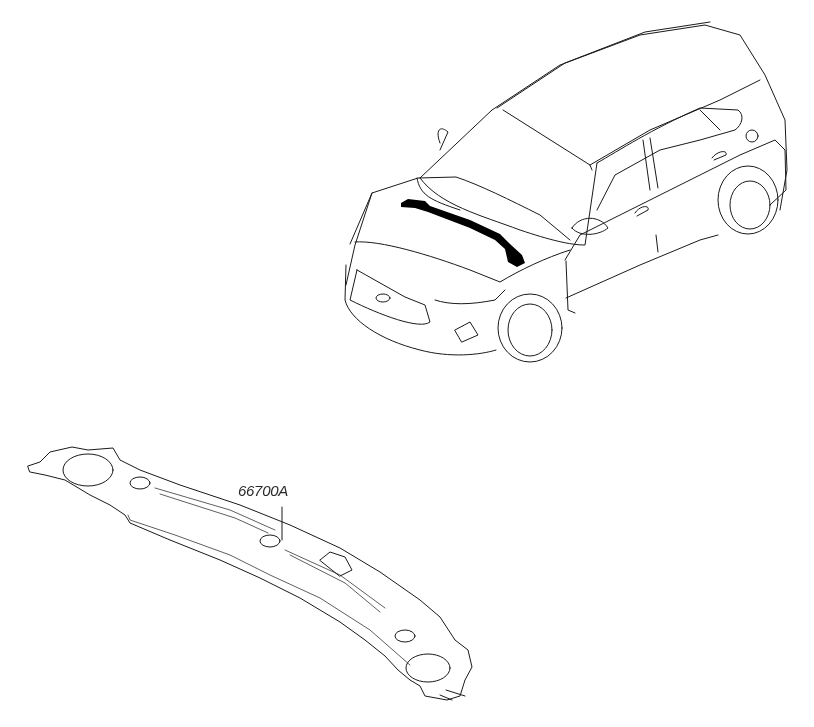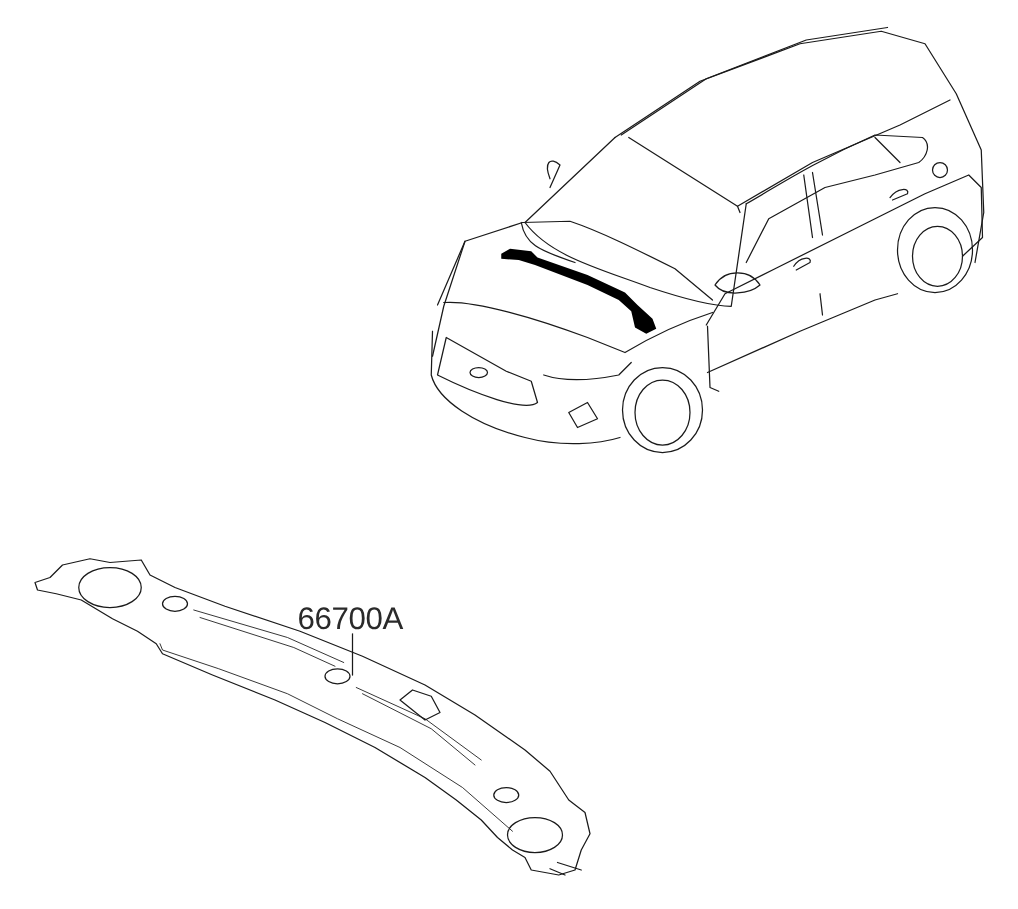--- a/index.html
+++ b/index.html
@@ -3,22 +3,22 @@
 <meta charset="utf-8">
 <style>
   html, body { margin: 0; padding: 0; background: #ffffff; }
   body { width: 814px; height: 727px; position: relative; overflow: hidden; }
   .canvas { position: absolute; left: 0; top: 0; width: 814px; height: 727px; }
   svg { position: absolute; left: 0; top: 0; }
   .ln { fill: none; stroke: #1a1a1a; stroke-width: 1; stroke-linejoin: round; stroke-linecap: round; }
   .ln-thin { fill: none; stroke: #1a1a1a; stroke-width: 0.7; stroke-linejoin: round; stroke-linecap: round; }
   .part-label {
     position: absolute; left: 238px; top: 483px;
-    font-family: "Liberation Sans", sans-serif; font-size: 25px; color: #2a2a2a;
-    letter-spacing: -0.3px; line-height: 1;
+    font-family: "Liberation Sans", sans-serif; font-size: 15px; color: #2a2a2a;
+    letter-spacing: -0.3px; line-height: 1; font-style: italic;
   }
 </style>
 </head>
 <body>
 
 <div class="canvas">
 
   <svg width="814" height="727" viewBox="0 0 814 727">
     <g>
 

